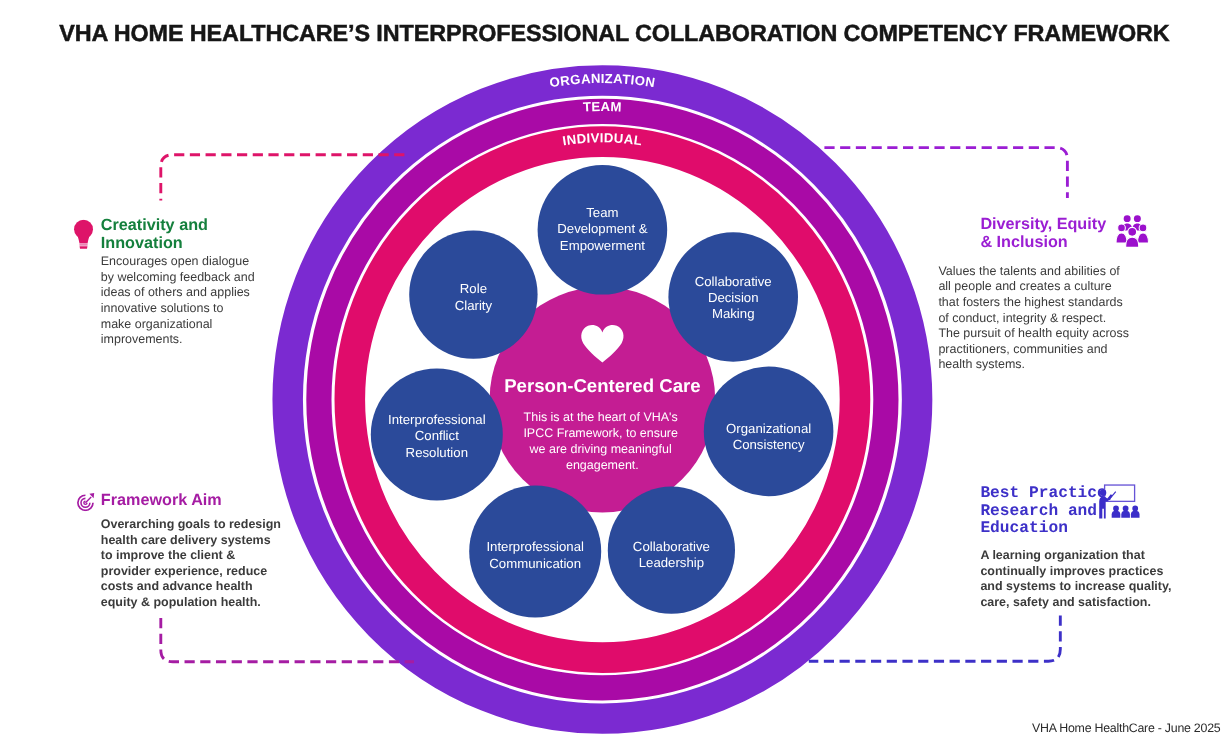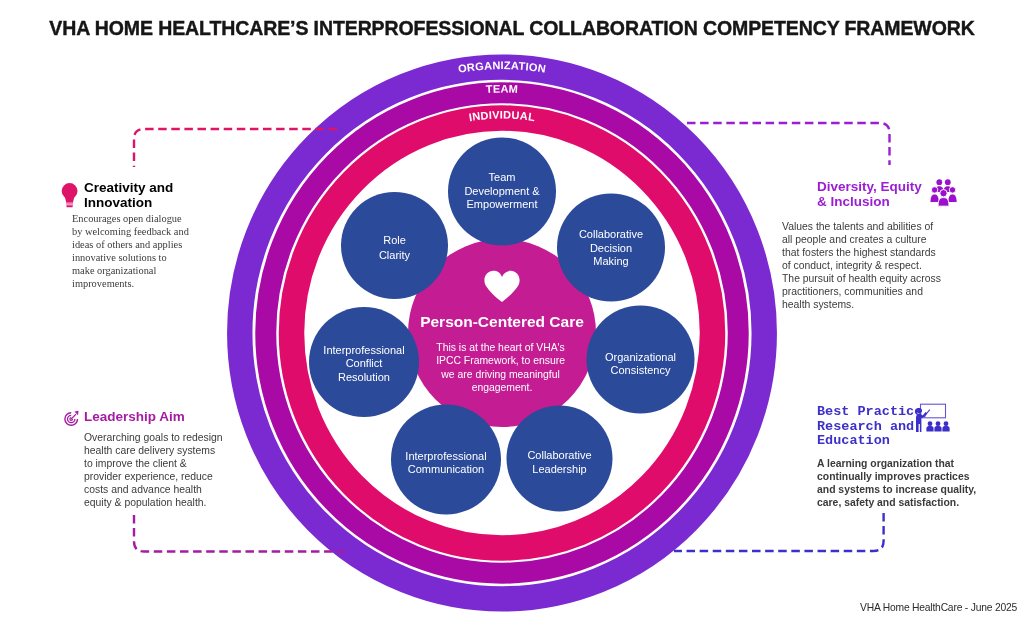--- a/index.html
+++ b/index.html
@@ -60,22 +60,22 @@
     <text x="502" y="181"><tspan x="502" dy="0">Team</tspan><tspan x="502" dy="13.5">Development &amp;</tspan><tspan x="502" dy="13.5">Empowerment</tspan></text>
     <text x="394.5" y="244"><tspan x="394.5" dy="0">Role</tspan><tspan x="394.5" dy="14.5">Clarity</tspan></text>
     <text x="611" y="238"><tspan x="611" dy="0">Collaborative</tspan><tspan x="611" dy="13.5">Decision</tspan><tspan x="611" dy="13.5">Making</tspan></text>
     <text x="364" y="353.5"><tspan x="364" dy="0">Interprofessional</tspan><tspan x="364" dy="13.5">Conflict</tspan><tspan x="364" dy="13.5">Resolution</tspan></text>
     <text x="640.5" y="360.5"><tspan x="640.5" dy="0">Organizational</tspan><tspan x="640.5" dy="13.5">Consistency</tspan></text>
     <text x="446" y="459.5"><tspan x="446" dy="0">Interprofessional</tspan><tspan x="446" dy="13.5">Communication</tspan></text>
     <text x="559.5" y="459"><tspan x="559.5" dy="0">Collaborative</tspan><tspan x="559.5" dy="13.5">Leadership</tspan></text>
   </g>
 </svg>
 
-<div class="h" style="left:84px;top:181px;color:#000000;">Creativity and<br>Innovation</div>
-<div class="b" style="left:72px;top:211.5px;font-family:Liberation Serif, serif;">Encourages open dialogue<br>by welcoming feedback and<br>ideas of others and applies<br>innovative solutions to<br>make organizational<br>improvements.</div>
+<div class="h" style="left:84px;top:181px;color:#15803d;">Creativity and<br>Innovation</div>
+<div class="b" style="left:84px;top:211.5px;">Encourages open dialogue<br>by welcoming feedback and<br>ideas of others and applies<br>innovative solutions to<br>make organizational<br>improvements.</div>
 <svg class="icon" style="left:61px;top:183px;" width="18" height="26" viewBox="0 0 18 26">
   <circle cx="8.6" cy="8" r="7.9" fill="#de1469"></circle>
   <path d="M 2.6 10.5 Q 4.8 16.8 5.2 19.7 L 12 19.7 Q 12.4 16.8 14.6 10.5 Z" fill="#de1469"></path>
   <rect x="5.2" y="19.7" width="6.8" height="2.1" fill="#eb85b4"></rect>
   <path d="M 5.3 22.3 L 11.9 22.3 L 11.5 24.3 L 5.7 24.3 Z" fill="#de1469"></path>
 </svg>
 
 <div class="h" style="left:817px;top:180px;color:#9b1ed3;">Diversity, Equity<br>&amp; Inclusion</div>
 <div class="b" style="left:782px;top:220px;">Values the talents and abilities of<br>all people and creates a culture<br>that fosters the highest standards<br>of conduct, integrity &amp; respect.<br>The pursuit of health equity across<br>practitioners, communities and<br>health systems.</div>
 <svg class="icon" style="left:929px;top:178px;" width="34" height="29" viewBox="0 0 34 29">
@@ -90,22 +90,22 @@
       <circle cx="23.5" cy="11.9" r="3.2"></circle>
         <path d="M 18.9 24.5 C 18.9 18 20.9 16.1 23.5 16.1 C 26.1 16.1 28.1 18 28.1 24.5 Z"></path>
     </g>
     <g stroke="#fff" stroke-width="1">
       <circle cx="14.5" cy="15.2" r="3.7"></circle>
         <path d="M 9 28.2 C 9 21 11.3 19.6 14.5 19.6 C 17.7 19.6 20 21 20 28.2 Z"></path>
     </g>
   </g>
 </svg>
 
-<div class="h" style="left:84px;top:409.5px;color:#a51ca3;">Leadership Aim</div>
-<div class="b" style="left:84px;top:430.5px;">Overarching goals to redesign<br>health care delivery systems<br>to improve the client &amp;<br>provider experience, reduce<br>costs and advance health<br>equity &amp; population health.</div>
+<div class="h" style="left:84px;top:409.5px;color:#a51ca3;">Framework Aim</div>
+<div class="b" style="left:84px;top:430.5px;font-weight:bold;">Overarching goals to redesign<br>health care delivery systems<br>to improve the client &amp;<br>provider experience, reduce<br>costs and advance health<br>equity &amp; population health.</div>
 <svg class="icon" style="left:63px;top:410px;" width="17" height="16" viewBox="0 0 17 16">
   <g fill="none" stroke="#a51ca3">
     <path d="M 14.5 9 A 6.3 6.3 0 1 1 8.2 2.7" stroke-width="1.4"></path>
     <path d="M 11.9 9 A 3.7 3.7 0 1 1 8.2 5.3" stroke-width="1.3"></path>
     <path d="M 9.5 9 A 1.3 1.3 0 1 1 8.2 7.7" stroke-width="1.2"></path>
     <path d="M 8.2 9 L 13 4.2" stroke-width="1.2"></path>
   </g>
   <path d="M 11.5 1.5 L 15.5 0.8 L 15 5.2 Z" fill="#a51ca3"></path>
 </svg>
 

